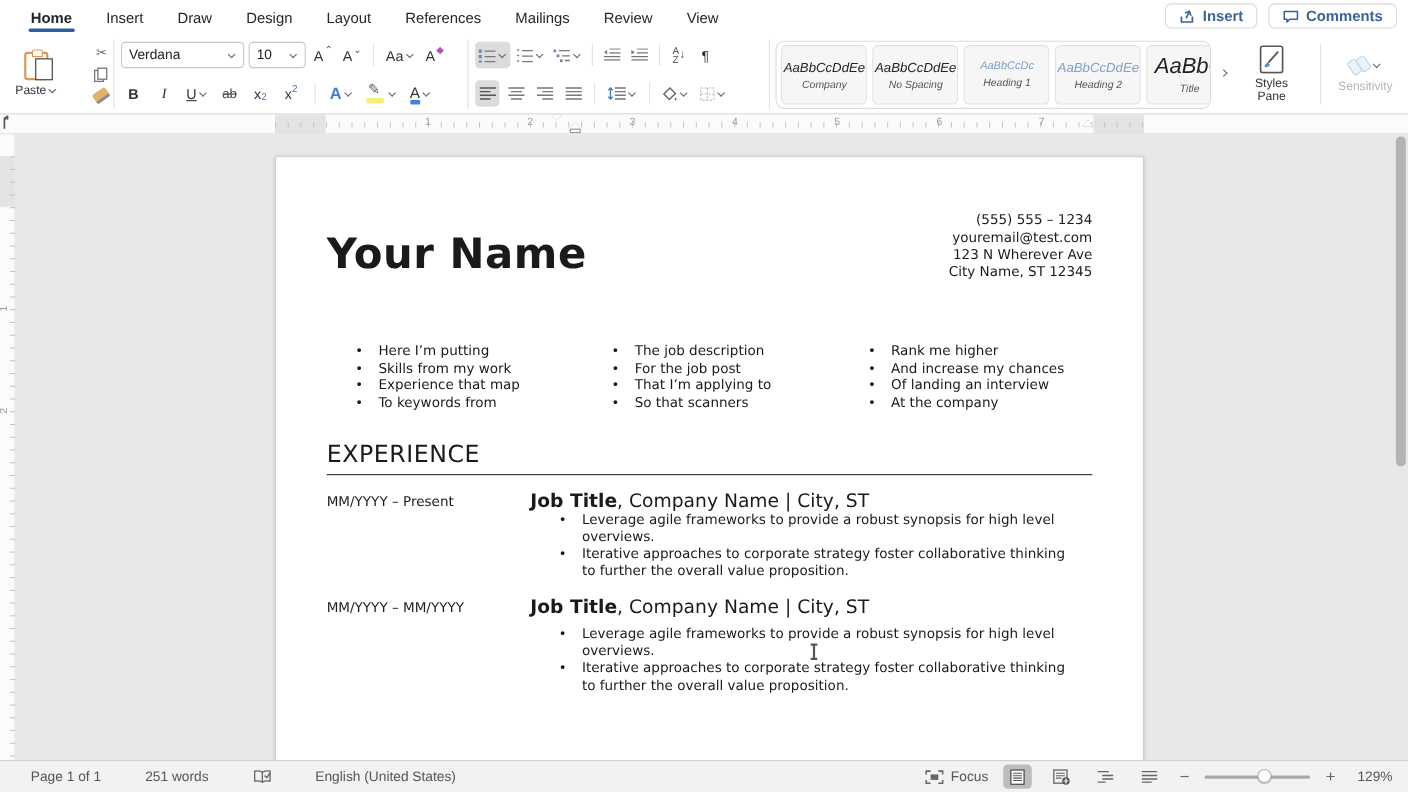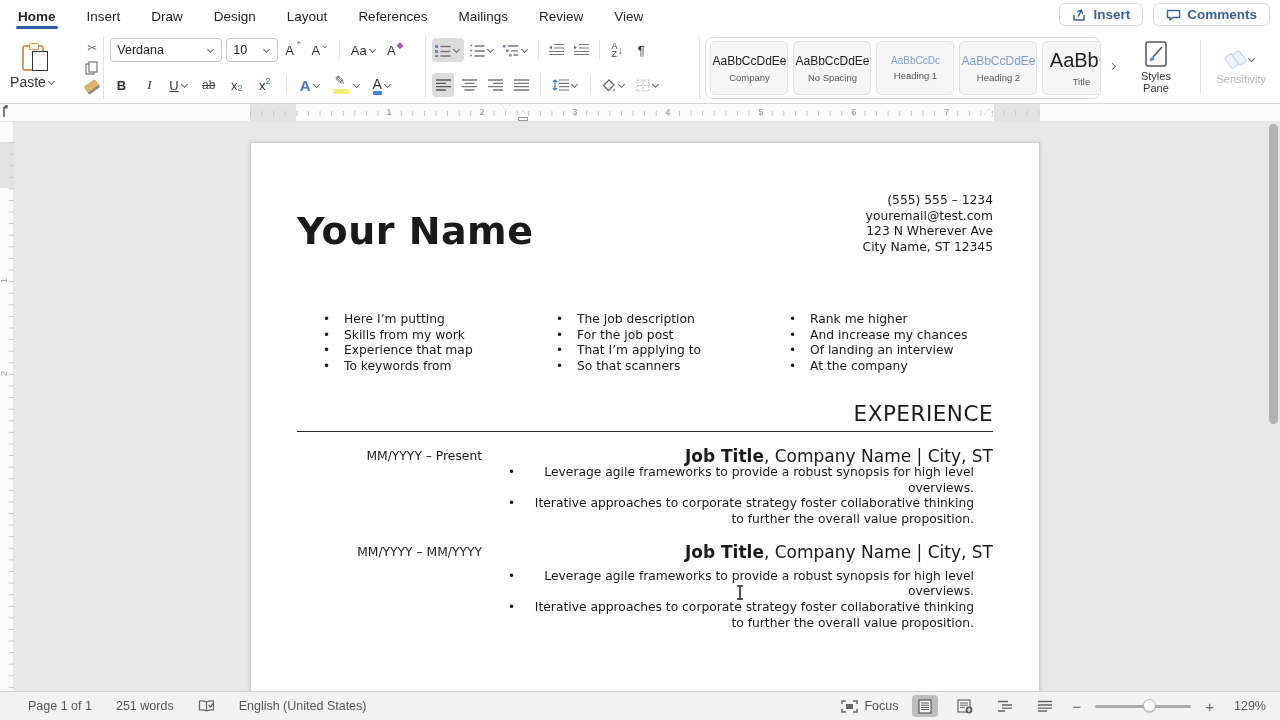--- a/index.html
+++ b/index.html
@@ -2,21 +2,21 @@
 <html><head>
 <meta charset="utf-8">
 <style>
   * { margin:0; padding:0; box-sizing:border-box; }
   html,body { width:1280px; height:720px; overflow:hidden; font-family:"Liberation Sans",sans-serif; background:#fff; }
   .chev { display:inline-block; width:5px; height:5px; border-right:1.4px solid #666; border-bottom:1.4px solid #666; transform:rotate(45deg); margin:0 2px 2px 3px; }
   .chev.right { transform:rotate(-45deg); }
   .sep { width:1px; background:#e2e2e2; margin:2px 4px; align-self:stretch; }
 
   
-  #menubar { position:absolute; left:0; top:0; width:1280px; height:32px; background:#fff; display:flex; align-items:center; padding-left:16px; z-index:30; }
+  #menubar { position:absolute; left:0; top:0; width:1280px; height:32px; background:#fff; display:flex; align-items:center; padding-left:26px; z-index:30; }
   .mtab { position:relative; font-size:13.5px; color:#262626; margin-right:27px; padding:6px 2px; cursor:default; }
   .mtab.active { font-weight:bold; }
   .mtab.active::after { content:""; position:absolute; left:0; right:0; bottom:1px; height:3px; border-radius:2px; background:#2b5f9e; }
   .top-right { position:absolute; right:10px; top:3px; display:flex; gap:10px; }
   .pillbtn { display:flex; align-items:center; gap:6px; border:1px solid #d9d9d9; border-radius:6px; padding:3px 12px; color:#38649b; font-size:13.5px; font-weight:bold; background:#fff; }
 
   
   #ribbon { position:absolute; left:0; top:32px; width:1280px; height:72px; background:#fff; border-bottom:1px solid #d8d8d8; display:flex; padding:2px 6px 2px 10px; z-index:25; }
   .rgroup { display:flex; flex-direction:column; justify-content:space-between; padding:4px 2px; }
   .rrow { display:flex; align-items:center; }
@@ -39,27 +39,27 @@
   .hl-pen::after { content:""; position:absolute; left:0; right:2px; bottom:0; height:5px; border-radius:1px; background:#f5f07a; }
   .grow-mark { font-size:9px; color:#555; position:relative; top:-5px; left:1px; }
   .clear-d { color:#b553bd; font-size:9px; position:relative; top:-5px; left:1px; }
   svg.licon { display:block; }
   
   #paste-group { width:92px; flex-direction:row; padding:4px 0; }
   .paste-big { width:46px; display:flex; flex-direction:column; align-items:center; justify-content:center; gap:3px; }
   .clipboard { position:relative; width:22px; height:26px; border:2px solid #d99a4e; border-radius:3px; background:#fff; }
   .clipboard::before { content:""; position:absolute; left:5px; top:-4px; width:8px; height:5px; border:1.5px solid #d99a4e; border-radius:2px 2px 0 0; background:#fff; }
   .clipboard::after { content:""; position:absolute; right:-6px; top:4px; width:14px; height:18px; border:1.5px solid #333; background:#fff; }
-  .paste-label { font-size:14px; color:#333; display:flex; align-items:center; }
+  .paste-label { font-size:11px; color:#333; display:flex; align-items:center; }
   .mini-col { display:flex; flex-direction:column; justify-content:space-between; padding:1px 0; }
   .mini-btn { height:18px; display:flex; align-items:center; justify-content:center; font-size:12px; color:#666; }
   .painter { width:14px; height:10px; background:#e0b36a; border-radius:2px; transform:rotate(-35deg); border-bottom:3px solid #8a8a8a; }
   
   #styles-gallery { display:flex; align-items:center; border:1px solid #dcdcdc; border-radius:8px; background:#fff; padding:4px; gap:5px; height:62px; margin-top:1px; overflow:hidden; }
-  .style-card { width:78px; height:54px; background:#f6f6f6; border:1px solid #e3e3e3; border-radius:5px; display:flex; flex-direction:column; align-items:center; justify-content:center; gap:4px; flex:none; }
+  .style-card { width:78px; height:54px; background:#f6f6f6; border:1px solid #e3e3e3; border-radius:5px; display:flex; flex-direction:column; align-items:center; justify-content:center; gap:4px; flex:none;font-style:italic; }
   .style-sample { font-size:12px; color:#222; white-space:nowrap; }
   .style-sample.blue { color:#7da0cc; }
   .style-sample.title { font-size:20px; }
   .style-name { font-size:9.5px; color:#555; }
   .tall-btn { display:flex; flex-direction:column; align-items:center; justify-content:center; gap:3px; font-size:11px; color:#333; text-align:center; line-height:1.1; padding:0 6px; }
   .tall-btn.disabled { color:#b5b5b5; }
   .sens-icon { position:relative; width:20px; height:20px; opacity:.55; }
   .sens-icon i { position:absolute; width:9px; height:14px; border:1.6px solid #8fb4d9; border-radius:2px; background:#dceaf7; }
   .sens-icon i:nth-child(1){ left:1px; top:4px; transform:rotate(-35deg);}
   .sens-icon i:nth-child(2){ left:9px; top:1px; transform:rotate(-35deg);}
@@ -83,38 +83,38 @@
   #page { position:absolute; left:250px; top:20px; width:790px; height:1000px; background:#fff; border:1px solid #cfcfcf; box-shadow:0 1px 4px rgba(0,0,0,.18); padding:48px 46px 0 46px; font-family:"DejaVu Sans",sans-serif; color:#1a1a1a; }
   .row-head { display:flex; justify-content:space-between; min-height:104px; }
   #doc-name { font-size:38px; font-weight:bold; letter-spacing:.5px; margin-top:18px; white-space:nowrap;text-align:center; }
   #contact { text-align:right; font-size:12.3px; line-height:15.6px; margin-top:2px; }
   .sec-head { font-size:21.5px; letter-spacing:.5px; padding-bottom:5px; border-bottom:1.6px solid #2b2b2b; }
   #skills-head { margin-top:8px; }
   #skills-grid { display:grid; grid-template-columns:233px 233px auto; margin-top:17px; }
   #skills-grid ul { list-style:none; }
   #skills-grid li, .xp-bullets li { position:relative; font-size:12.3px; line-height:15.7px; padding-left:47px; }
   #skills-grid li::before, .xp-bullets li::before { content:"•"; position:absolute; left:26px; font-size:12px; }
-  #xp-head { margin-top:26px;text-align:right; }
-  .xp-entry { display:flex; margin-top:16px;text-align:right; }
+  #xp-head { margin-top:26px; }
+  .xp-entry { display:flex; margin-top:16px; }
   .xp-dates { width:185px; flex:none; font-size:12.3px; line-height:16px; }
   .xp-body { flex:1; }
   .xp-title { font-size:17px; line-height:16px; }
   .xp-title b { font-weight:bold; }
   .xp-bullets { list-style:none; margin-top:1px; max-width:492px; }
   .xp-bullets li { padding-left:47px; }
   .xp-entry.second .xp-bullets { margin-top:9px; }
   #ibeam { position:absolute; left:739px; top:464px; width:2px; height:13px; background:#555; }
   #ibeam::before, #ibeam::after { content:""; position:absolute; left:-2px; width:6px; height:1.6px; background:#555; }
   #ibeam::before { top:-1px; } #ibeam::after { bottom:-1px; }
   
   #scrollbar { position:absolute; right:2px; top:2px; width:9px; height:300px; background:#b3b3b3; border-radius:5px; }
 
   
   #statusbar { position:absolute; left:0; top:691px; width:1280px; height:29px; background:#f2f2f2; border-top:1px solid #cfcfcf; display:flex; align-items:center; font-size:12.5px; color:#565656; z-index:30; }
-  #statusbar .left { display:flex; align-items:center; gap:24px; padding-left:28px; }
+  #statusbar .left { display:flex; align-items:center; gap:40px; padding-left:28px; }
   #statusbar .right { position:absolute; right:14px; display:flex; align-items:center; gap:14px; }
   .viewbtn { width:26px; height:22px; display:flex; align-items:center; justify-content:center; border-radius:4px; }
   .viewbtn.on { background:#bdbdbd; }
   #zoom-track { position:relative; width:96px; height:3px; background:#a9a9a9; border-radius:2px; }
   #zoom-thumb { position:absolute; left:50%; top:-5.5px; width:13px; height:13px; background:#fdfdfd; border:1px solid #b5b5b5; border-radius:50%; box-shadow:0 1px 1px rgba(0,0,0,.2); }
   .zoomsign { font-size:15px; color:#666; }
 </style>
 </head>
 <body>
 

